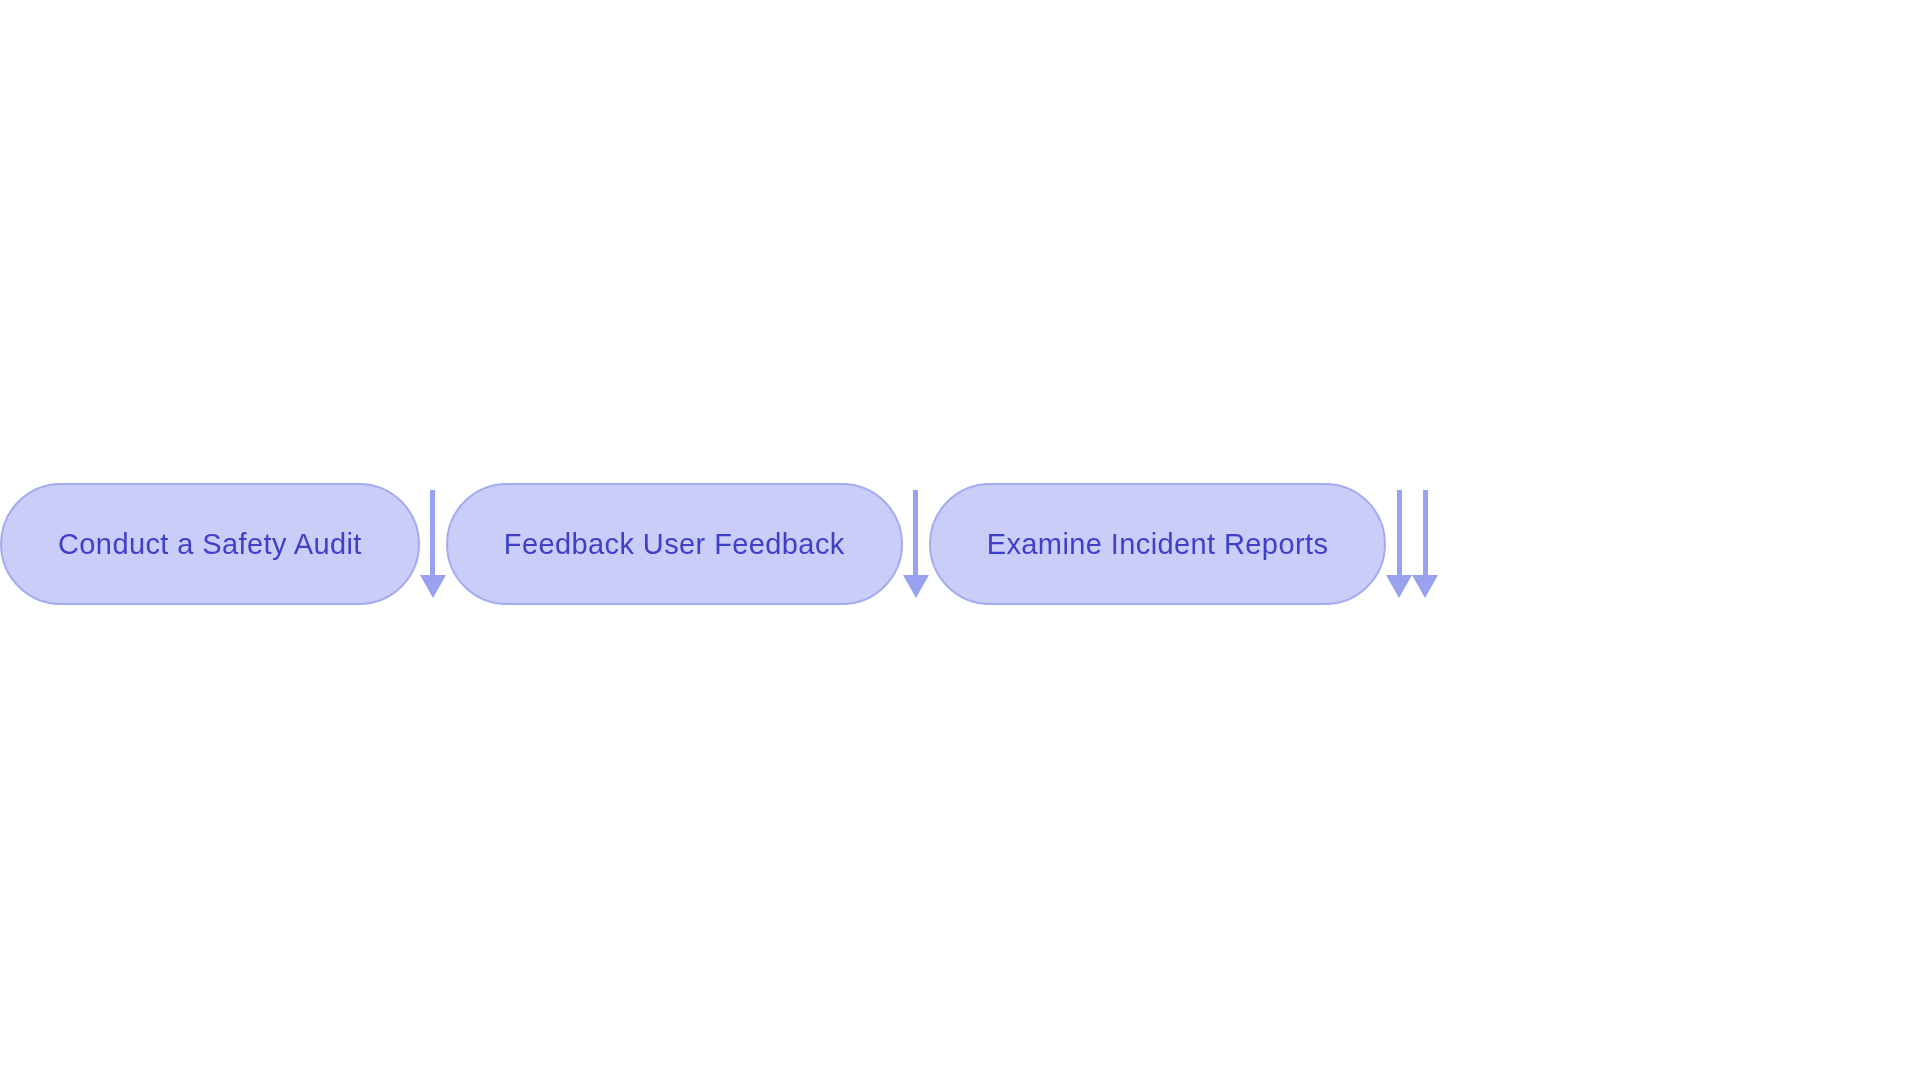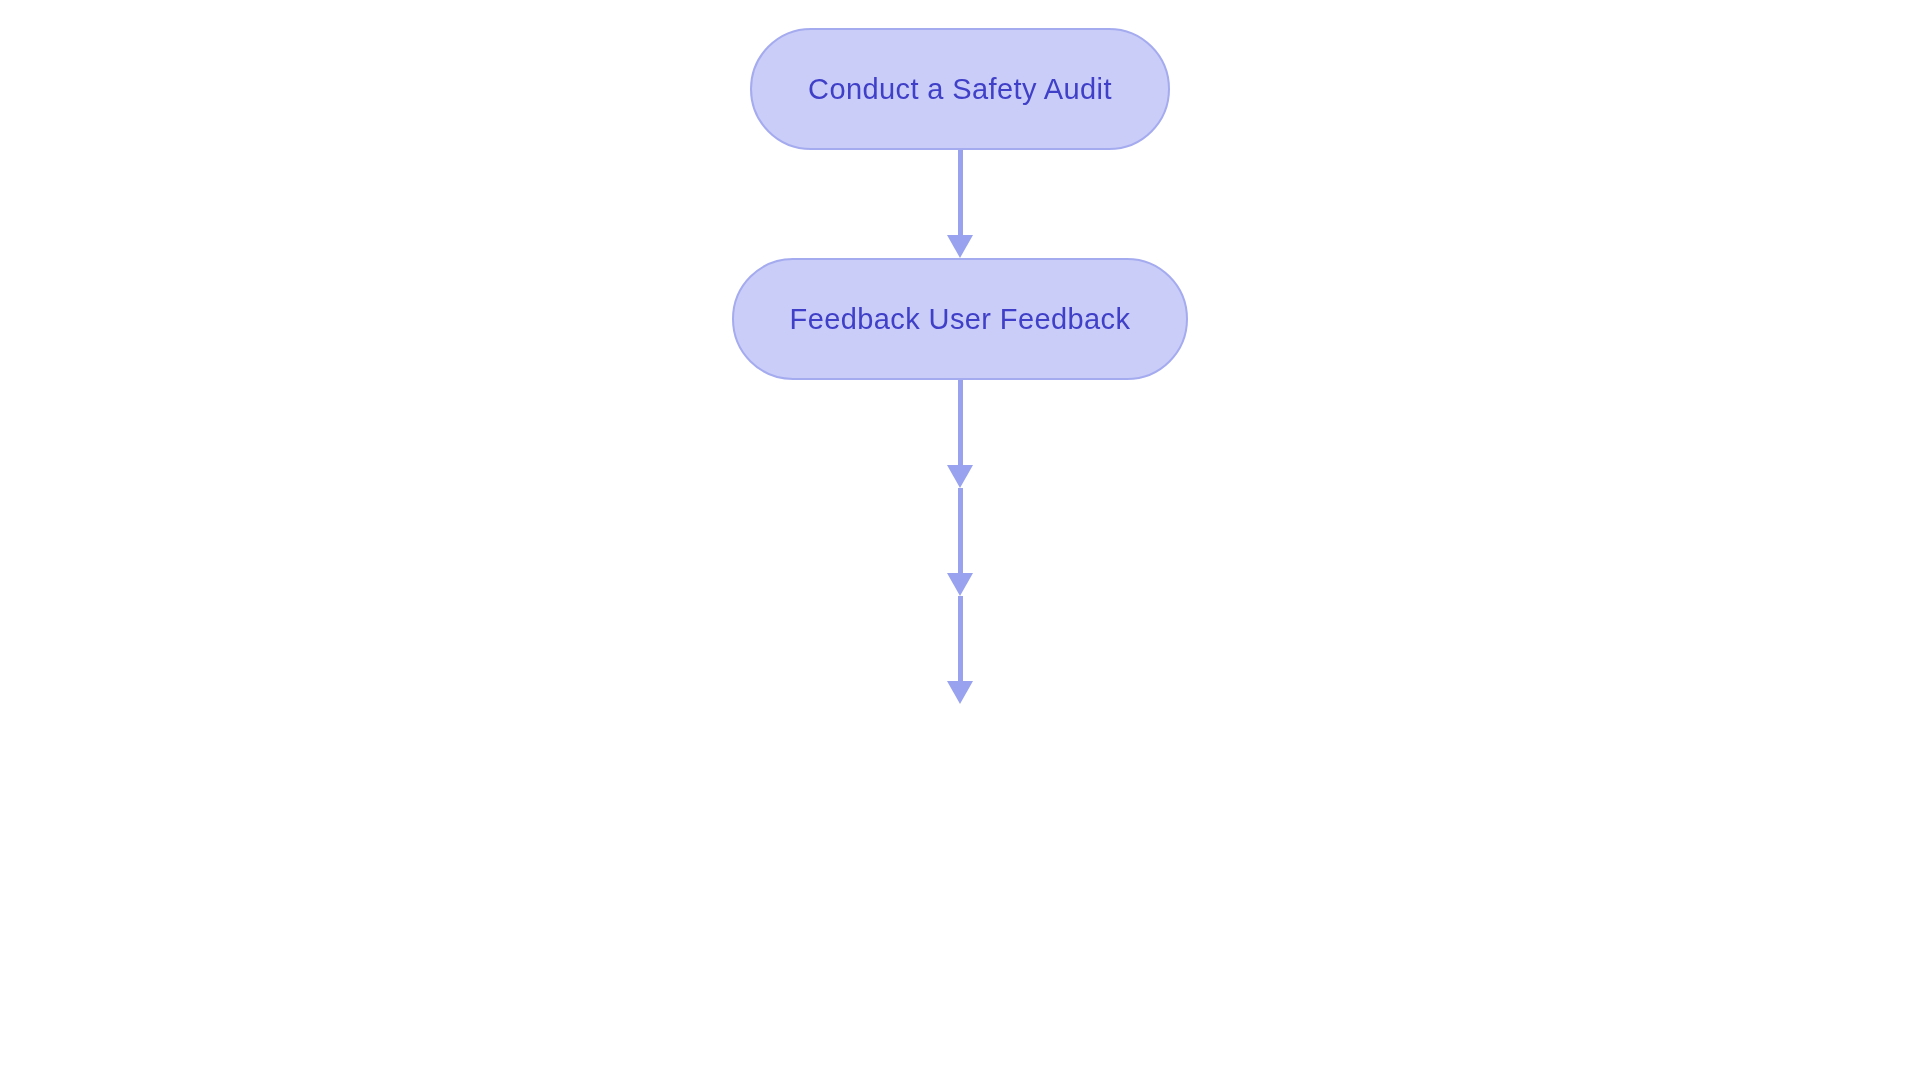--- a/index.html
+++ b/index.html
@@ -14,23 +14,23 @@
     width: 1920px;
     height: 1083px;
     background: var(--background, #ffffff);
     overflow: hidden;
     font-family: "Liberation Sans", sans-serif;
   }
   .flowchart {
     width: 100%;
     height: 100%;
     display: flex;
-    flex-direction: column;
+    flex-direction: row;
     align-items: center;
-    padding-top: 28px;
+    padding-top: 5px;
     text-align: center;
   }
   .flow-node {
     height: 122px;
     padding: 0 56px;
     min-width: 340px;
     display: flex;
     align-items: center;
     justify-content: center;
     background: var(--node-fill, #c9cdf8);
@@ -81,20 +81,23 @@
 
   <div class="flow-node">
     <span class="node-label">Feedback User Feedback</span>
   </div>
 
   <div class="flow-arrow">
     <div class="arrow-line"></div>
     <div class="arrow-head"></div>
   </div>
 
+  <div class="flow-node">
+    <span class="node-label">Examine Incident Reports</span>
+  </div>
 
   <div class="flow-arrow">
     <div class="arrow-line"></div>
     <div class="arrow-head"></div>
   </div>
 
 
   <div class="flow-arrow">
     <div class="arrow-line"></div>
     <div class="arrow-head"></div>

